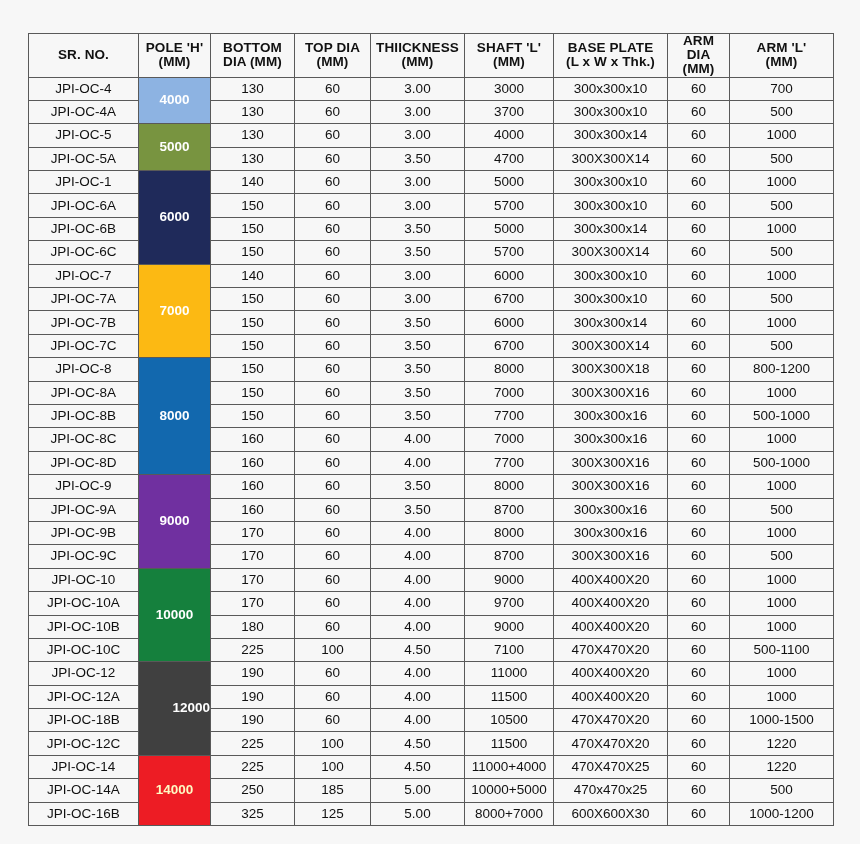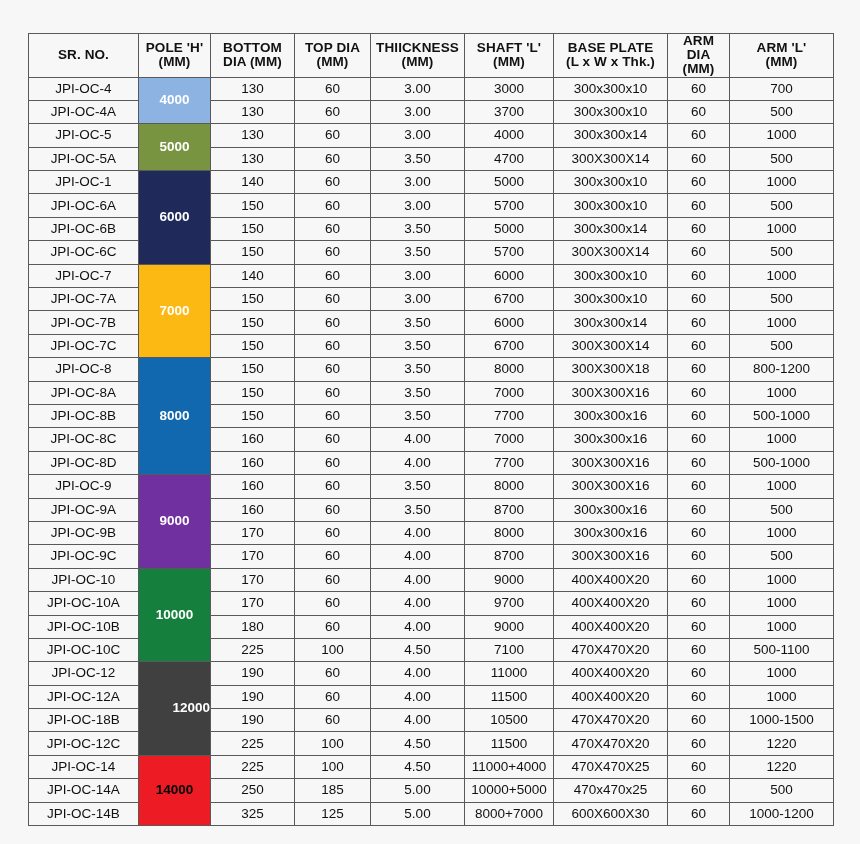--- a/index.html
+++ b/index.html
@@ -415,41 +415,41 @@
           <td>225</td>
           <td>100</td>
           <td>4.50</td>
           <td>11500</td>
           <td>470X470X20</td>
           <td>60</td>
           <td>1220</td>
         </tr>
         <tr>
           <td class="sr">JPI-OC-14</td>
-          <td class="pole" rowspan="3" style="background: rgb(237, 28, 36); color: #000000; margin-left: 31px;">14000</td>
+          <td class="pole" rowspan="3" style="background: rgb(237, 28, 36); color: #fef9c3; margin-left: 31px;">14000</td>
           <td>225</td>
           <td>100</td>
           <td>4.50</td>
           <td>11000+4000</td>
           <td>470X470X25</td>
           <td>60</td>
           <td>1220</td>
         </tr>
         <tr>
           <td class="sr">JPI-OC-14A</td>
           <td>250</td>
           <td>185</td>
           <td>5.00</td>
           <td>10000+5000</td>
           <td>470x470x25</td>
           <td>60</td>
           <td>500</td>
         </tr>
         <tr>
-          <td class="sr">JPI-OC-14B</td>
+          <td class="sr">JPI-OC-16B</td>
           <td>325</td>
           <td>125</td>
           <td>5.00</td>
           <td>8000+7000</td>
           <td>600X600X30</td>
           <td>60</td>
           <td>1000-1200</td>
         </tr>
       </tbody>
   </table>

